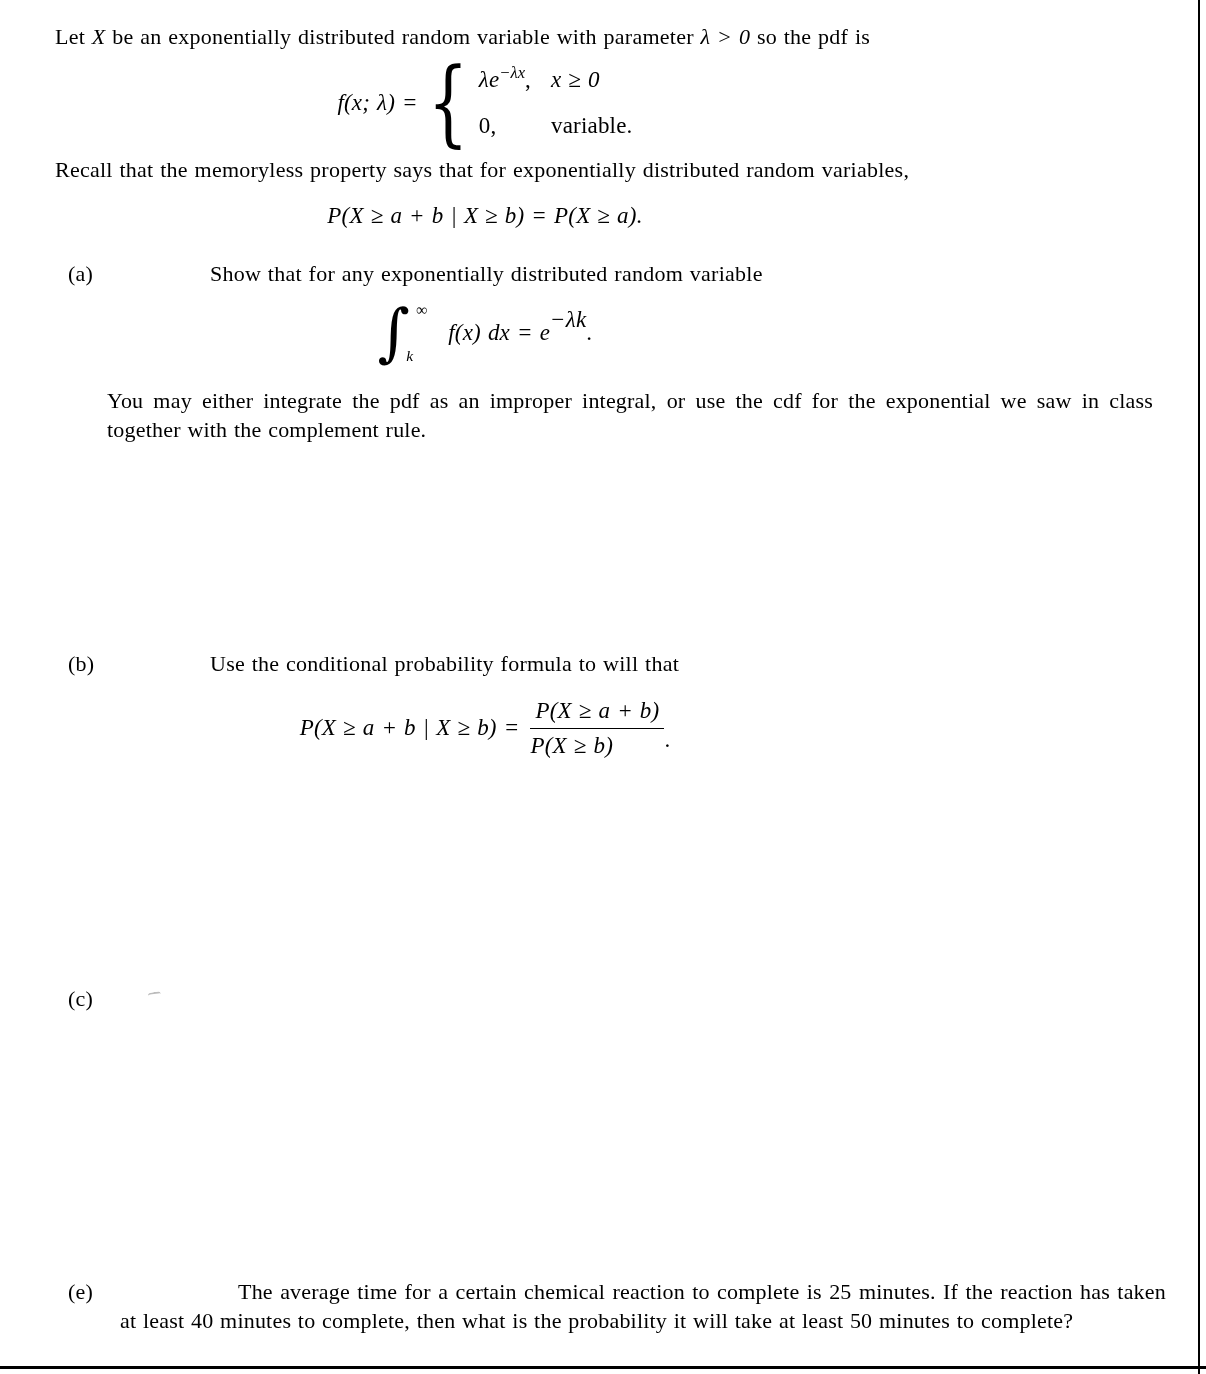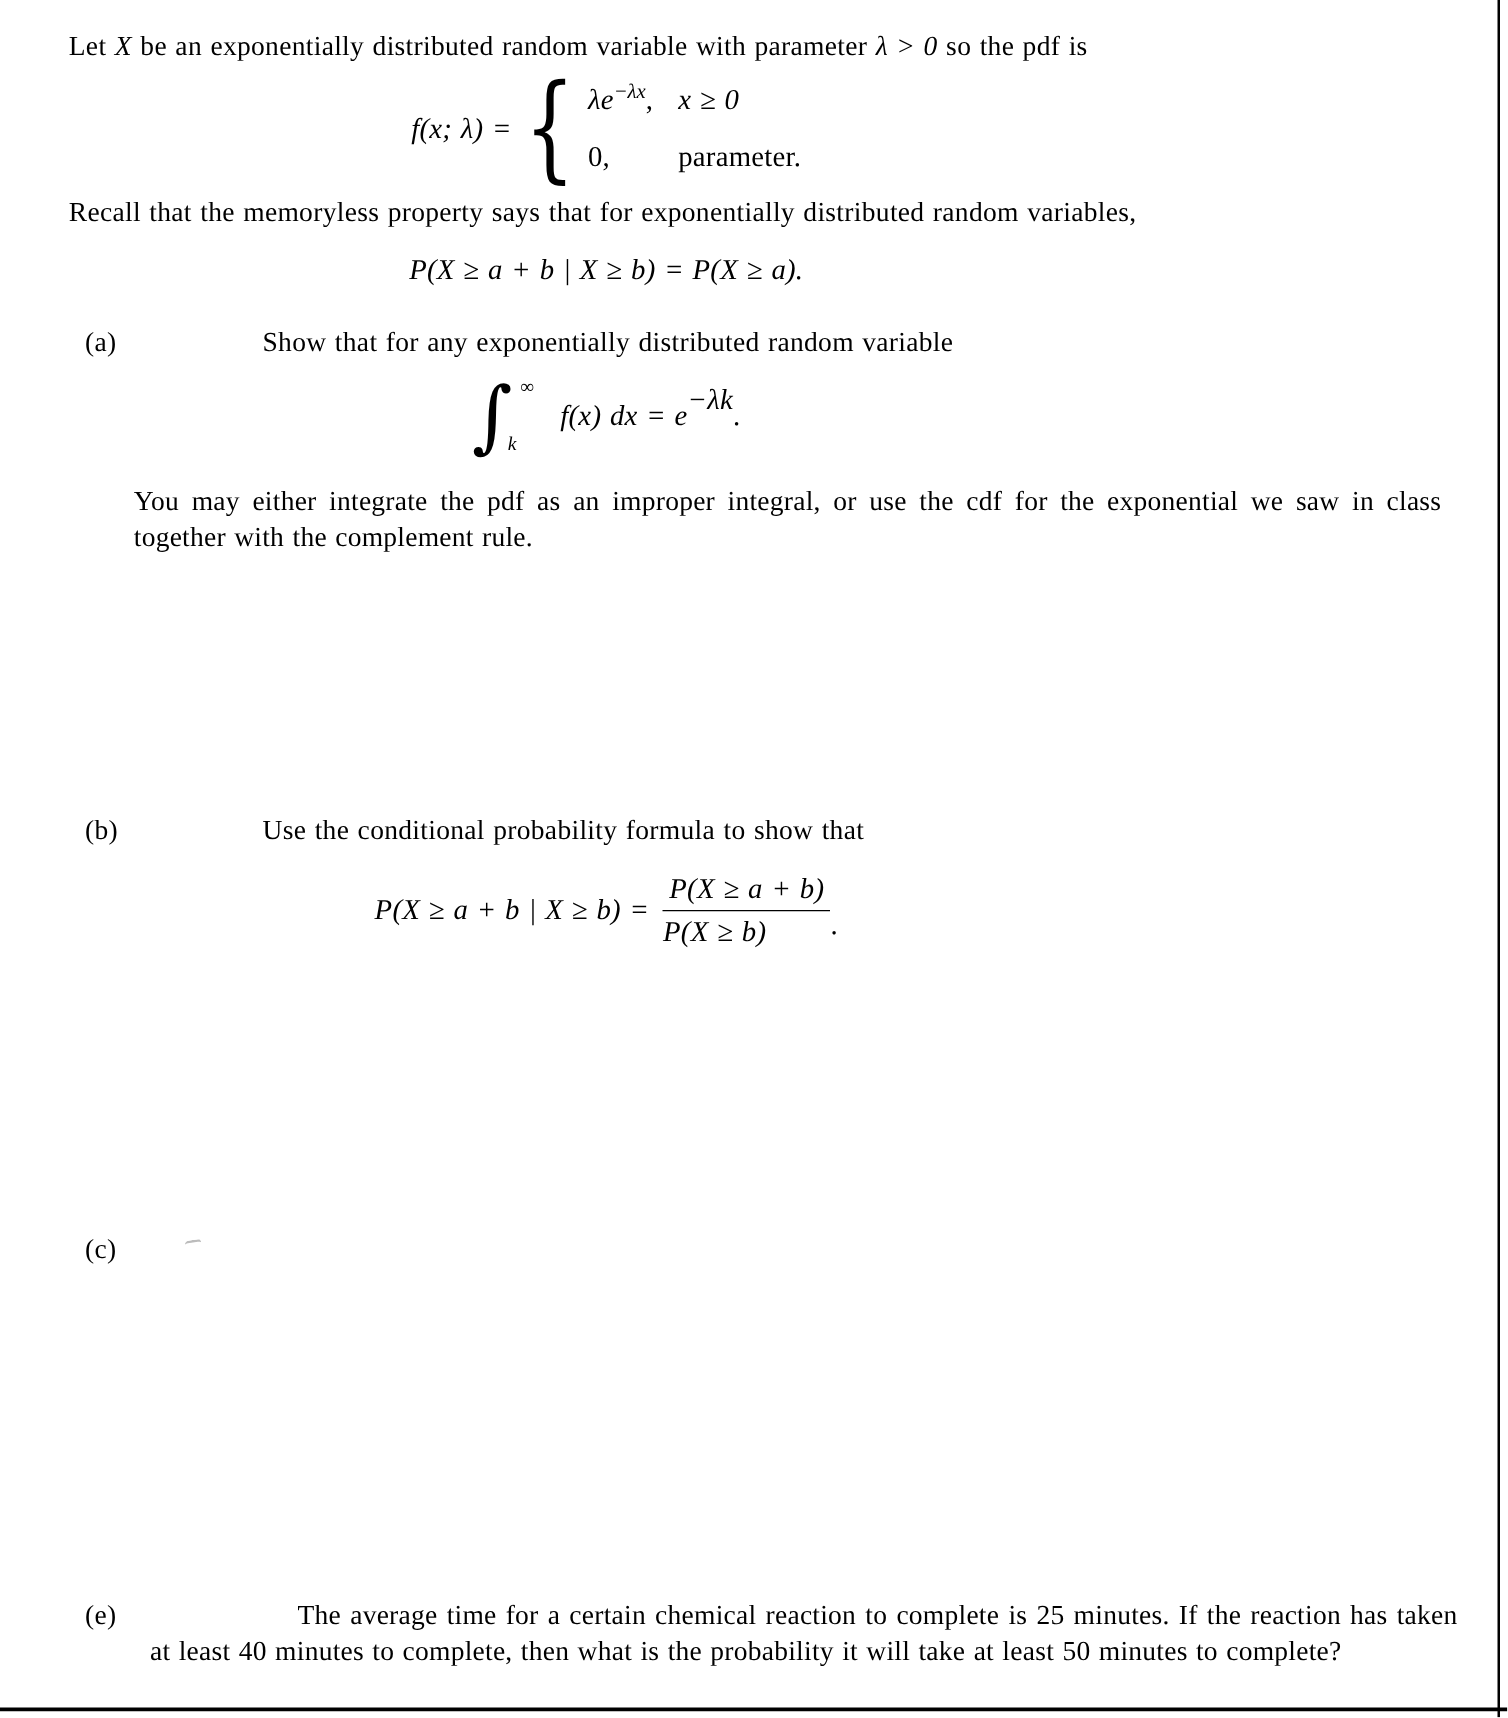--- a/index.html
+++ b/index.html
@@ -42,21 +42,21 @@
 
   <div class="abs line" style="left:55px;top:24px"><span>Let </span><span class="math">X</span><span> be an exponentially distributed random variable with parameter </span><span class="math">λ &gt; 0</span><span> so the pdf is</span></div>
 
   <div class="abs eq-row" style="top:60px;height:86px">
     <span class="eq math">f(x; λ) =</span>
     <span class="cases-brace">{</span>
     <span class="cases eq">
       <span><span class="math">λe</span><span class="sup math">−λx</span><span>,</span></span>
       <span class="math">x ≥ 0</span>
       <span>0,</span>
-      <span>parameter.</span>
+      <span>variable.</span>
     </span>
   </div>
 
   <div class="abs line" style="left:55px;top:157px">Recall that the memoryless property says that for exponentially distributed random variables,</div>
 
   <div class="abs eq-row" style="top:199px;height:34px">
     <span class="eq math">P(X ≥ a + b | X ≥ b) = P(X ≥ a).</span>
   </div>
 
   <div class="abs" style="left:68px;top:261px">(a)</div>
@@ -69,21 +69,21 @@
       <span class="int-lower math">k</span>
     </span>
     <span class="eq math int-body">f(x) dx = e</span>
       <span class="eq sup math">−λk</span>
       <span class="eq">.</span>
   </div>
 
   <div class="abs para" style="left:107px;top:386px;width:1046px">You may either integrate the pdf as an improper integral, or use the cdf for the exponential we saw in class together with the complement rule.</div>
 
   <div class="abs" style="left:68px;top:651px">(b)</div>
-  <div class="abs line" style="left:210px;top:651px">Use the conditional probability formula to show that</div>
+  <div class="abs line" style="left:210px;top:651px">Use the conditional probability formula to will that</div>
 
   <div class="abs eq-row" style="top:690px;height:76px">
     <span class="eq math">P(X ≥ a + b | X ≥ b) =</span>
     <span class="frac eq">
       <span class="num math">P(X ≥ a + b)</span>
       <span class="den math">P(X ≥ b)</span>
     </span>
     <span class="eq frac-period">.</span>
   </div>
 

